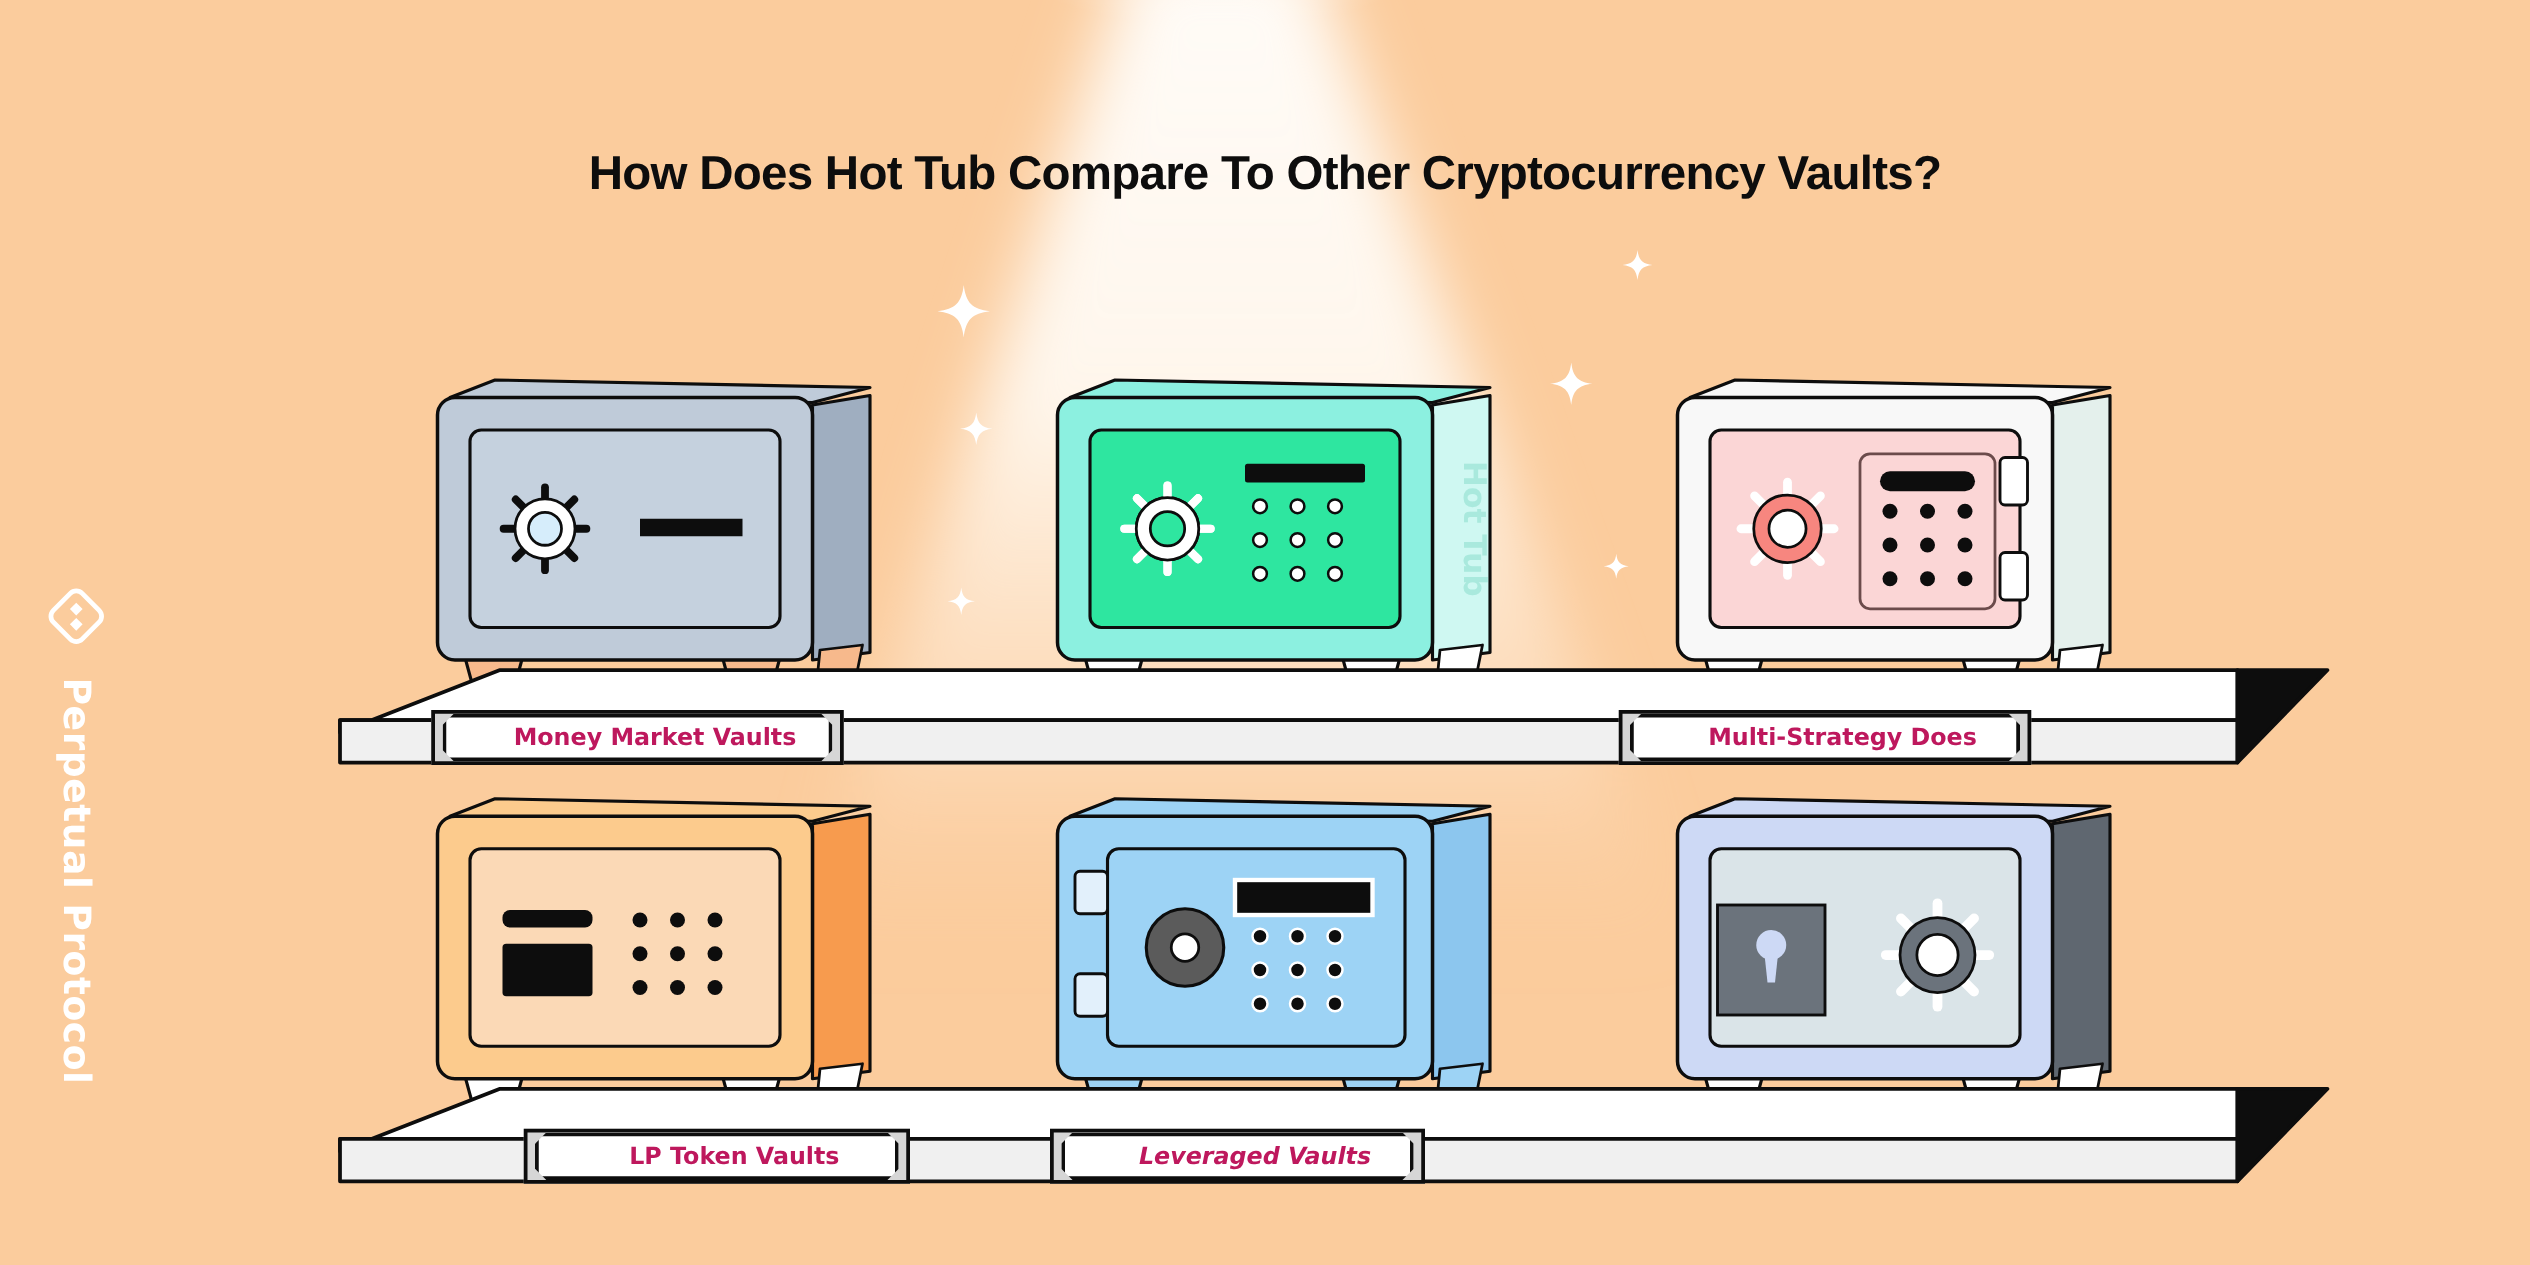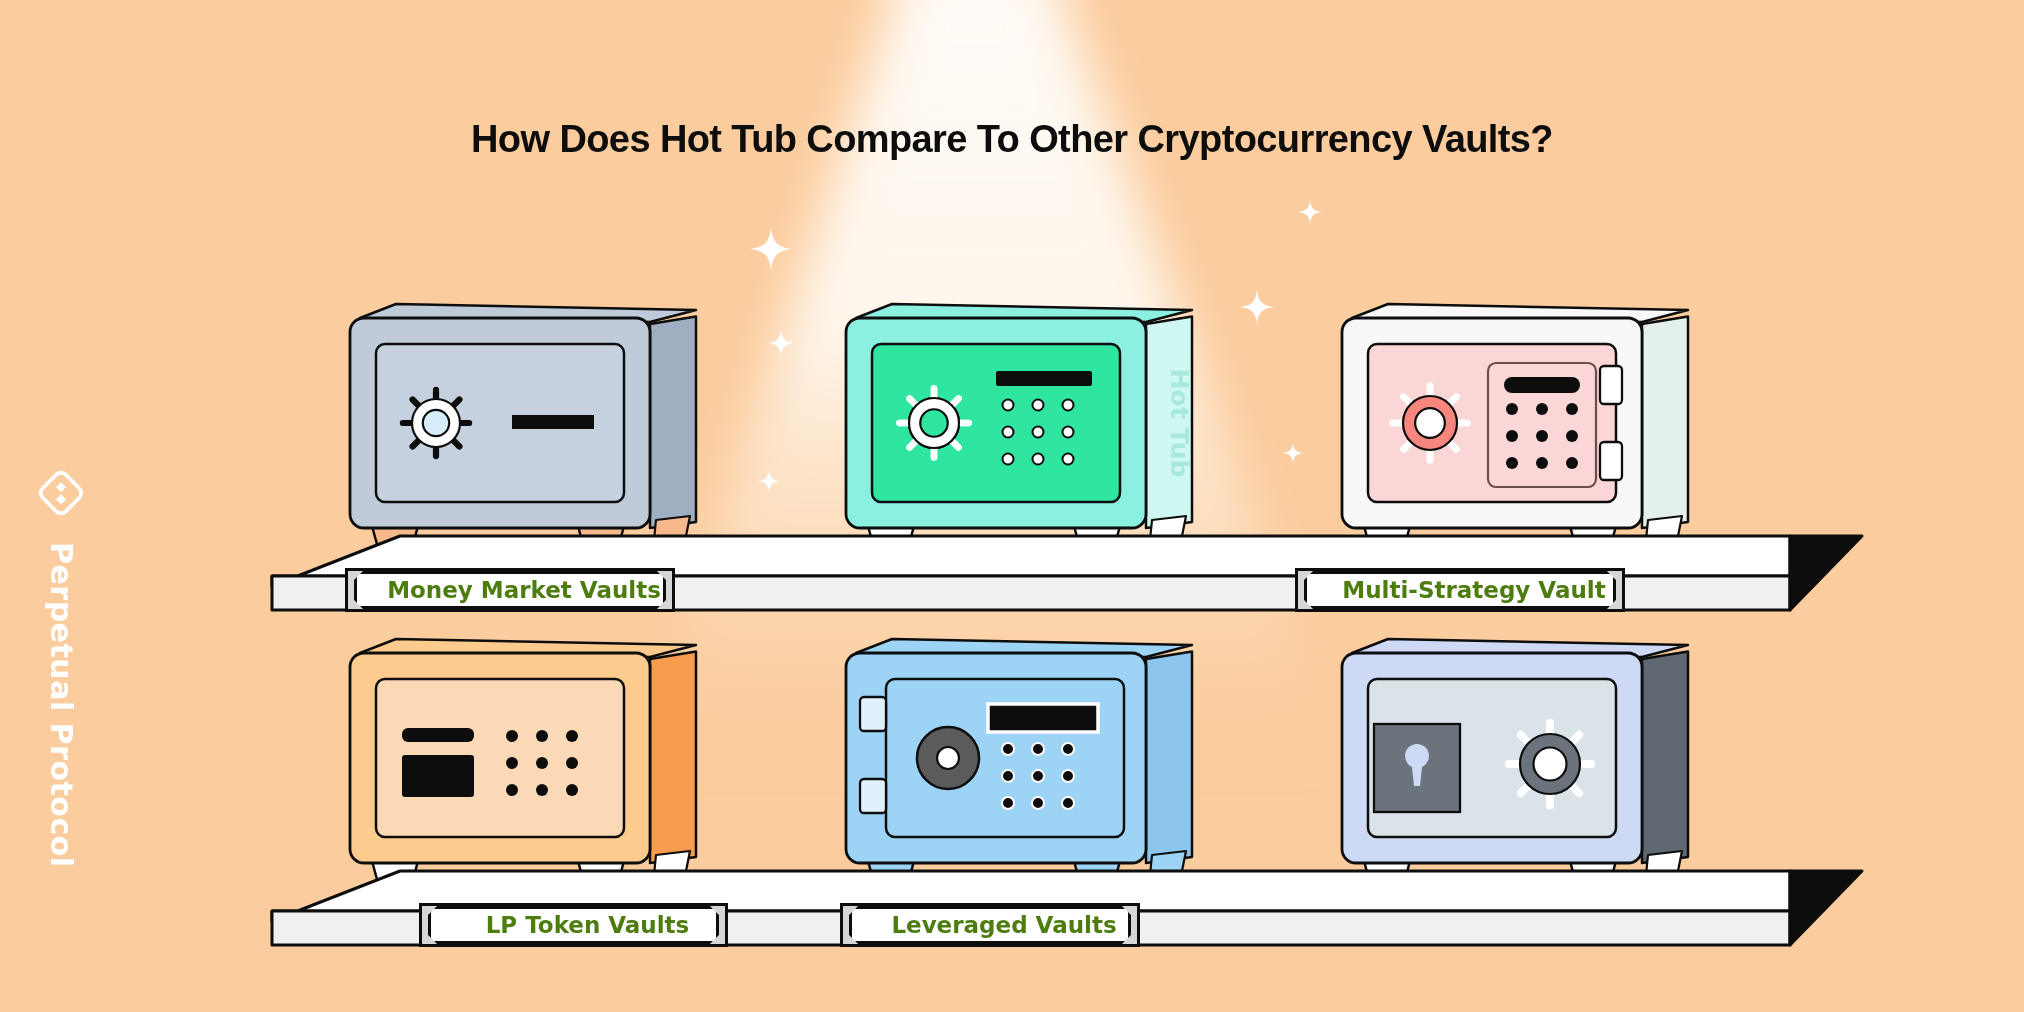--- a/index.html
+++ b/index.html
@@ -75,22 +75,22 @@
     background:#D6D6D6;
     border:3px solid #0D0D0D;
     display:flex; align-items:center; justify-content:center;
     padding:0 6px;
   }
   .label-inner{
     width:100%; height:100%;
     background:#FFFFFF;
     border:3px solid #0D0D0D;
     display:flex; align-items:center; justify-content:center;
-    color:#4d7c0f;
-    font-size:23px;
+    color:#be185d;
+    font-size:19px;
     font-weight:600;
     white-space:nowrap;
     clip-path: polygon(9px 0,calc(100% - 9px) 0,100% 9px,100% calc(100% - 9px),calc(100% - 9px) 100%,9px 100%,0 calc(100% - 9px),0 9px);
     font-family:"DejaVu Sans", sans-serif;
     padding-left:28px;
   }
 </style>
 </head>
 <body>
 
@@ -247,21 +247,21 @@
         </svg></div>
       <div class="shelf" style="top: 218px;"><svg width="2024" height="130" viewBox="0 0 2024 130" preserveAspectRatio="none">
     <path d="M272 68 L400 18 L1790 18 L1790 58 L272 58 Z" fill="#FFFFFF" stroke="#0D0D0D" stroke-width="3" stroke-linejoin="round"></path>
     <path d="M272 58 L1790 58 L1790 92 L272 92 Z" fill="#F0F0F0" stroke="#0D0D0D" stroke-width="3" stroke-linejoin="round"></path>
     <path d="M1790 18 L1862 18 L1790 92 L1790 58 Z" fill="#0D0D0D" stroke="#0D0D0D" stroke-width="3" stroke-linejoin="round"></path>
   </svg></div>
       <div class="label-plate" style="width: 330px; left: 345px; top: 268px;">
         <div class="label-inner">Money Market Vaults</div>
       </div>
       <div class="label-plate" style="width: 330px; left: 1295px; top: 268px;">
-        <div class="label-inner">Multi-Strategy Vault</div>
+        <div class="label-inner">Multi-Strategy Does</div>
       </div>
     </div>
   <div class="row" id="row2">
       <div class="safe" style="left: 344px; top: 0px;"><svg width="370" height="235" viewBox="0 0 370 235" overflow="visible">
           <path d="M306 24 L352 16.4 L352 222 L306 228Z" fill="#F79B4E" stroke="#0D0D0D" stroke-width="2.5" stroke-linejoin="round"></path>
           <path d="M16 18 L52 4 L352 10 L306 22 Z" fill="#FCCB8D" stroke="#0D0D0D" stroke-width="2.5" stroke-linejoin="round"></path>
           <path d="M28 226 L74 226 L68 248 L34 248Z" fill="#FFFFFF" stroke="#0D0D0D" stroke-width="2.5" stroke-linejoin="round"></path>
           <path d="M234 226 L280 226 L274 248 L240 248Z" fill="#FFFFFF" stroke="#0D0D0D" stroke-width="2.5" stroke-linejoin="round"></path>
           <path d="M312 220 L346 216 L342 236 L310 240Z" fill="#FFFFFF" stroke="#0D0D0D" stroke-width="2.2" stroke-linejoin="round"></path>
           <rect x="6" y="18" width="300" height="210" rx="14" fill="#FCCB8D" stroke="#0D0D0D" stroke-width="2.8"></rect>
@@ -324,18 +324,18 @@
           <path d="M75 123 L78 151 L84 151 L87 123 Z" fill="#CDD9F5"></path>
         </svg></div>
       <div class="shelf" style="top: 218px;"><svg width="2024" height="130" viewBox="0 0 2024 130" preserveAspectRatio="none">
     <path d="M272 68 L400 18 L1790 18 L1790 58 L272 58 Z" fill="#FFFFFF" stroke="#0D0D0D" stroke-width="3" stroke-linejoin="round"></path>
     <path d="M272 58 L1790 58 L1790 92 L272 92 Z" fill="#F0F0F0" stroke="#0D0D0D" stroke-width="3" stroke-linejoin="round"></path>
     <path d="M1790 18 L1862 18 L1790 92 L1790 58 Z" fill="#0D0D0D" stroke="#0D0D0D" stroke-width="3" stroke-linejoin="round"></path>
   </svg></div>
       <div class="label-plate" style="width: 309px; left: 371px; top: 268px; margin-left: 48px;">
         <div class="label-inner">LP Token Vaults</div>
       </div>
-      <div class="label-plate" style="width: 300px; left: 840px; top: 268px;">
+      <div class="label-plate" style="width: 300px; left: 840px; top: 268px; font-style: italic;">
         <div class="label-inner">Leveraged Vaults</div>
       </div>
     </div>
 
 </div>
 
 </body></html>

